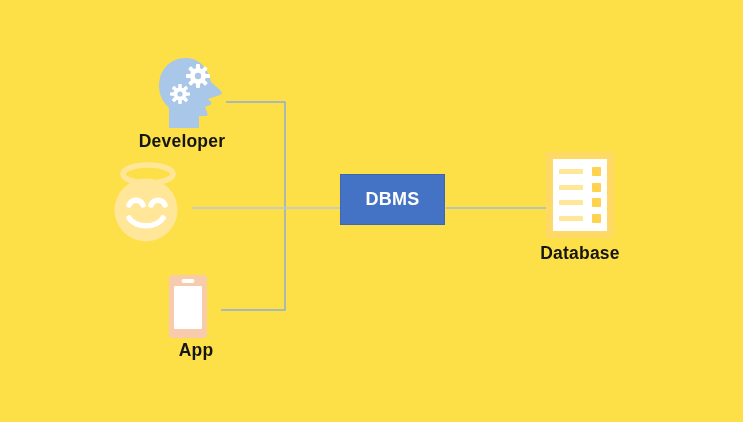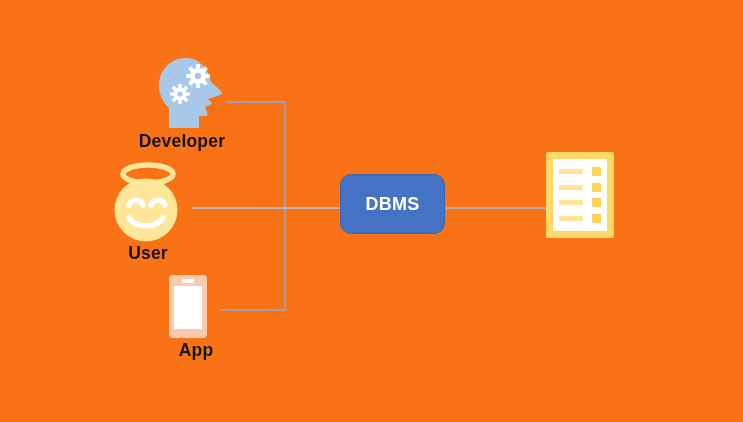--- a/index.html
+++ b/index.html
@@ -5,21 +5,21 @@
   html, body {
     margin: 0;
     padding: 0;
     background: #ffffff;
     font-family: "Liberation Sans", sans-serif;
   }
   .canvas {
     position: relative;
     width: 743px;
     height: 422px;
-    background: #f97316;
+    background: #fde047;
     overflow: hidden;
   }
   .connectors {
     position: absolute;
     left: 0; top: 0;
     width: 743px; height: 422px;
   }
   .node-label {
     position: absolute;
     text-align: center;
@@ -83,25 +83,25 @@
   }
   .icon-database .square {
     width: 9px; height: 9px;
     background: #FFD24F;
     border-radius: 1px;
   }
 
   .dbms-box {
     position: absolute;
     left: 340px; top: 174px;
-    width: 105px; height: 60px;
+    width: 105px; height: 51px;
     box-sizing: border-box;
     background: #4472C4;
     border: 1.5px solid #3D67B1;
-    border-radius: 11px;
+    border-radius: 0;
     display: flex;
     align-items: center;
     justify-content: center;
     color: #ffffff;
     font-weight: bold;
     font-size: 18px;
     letter-spacing: 0.3px;
   }
 </style>
 </head>
@@ -152,21 +152,20 @@
 
   <svg class="icon-user" viewBox="0 0 70 82">
     <ellipse cx="34" cy="12" rx="25" ry="9" fill="none" stroke="#FFE699" stroke-width="5.5"></ellipse>
     <circle cx="32" cy="48" r="31.5" fill="#FFE699"></circle>
     <g stroke="#ffffff" stroke-width="5.5" stroke-linecap="round" fill="none">
       <path d="M15 43 A7.5 7.5 0 0 1 29 43"></path>
       <path d="M37 43 A7.5 7.5 0 0 1 51 43"></path>
       <path d="M15 56 A19 14 0 0 0 49 56"></path>
     </g>
   </svg>
-  <div class="node-label lbl-user">User</div>
 
   <div class="icon-app">
     <div class="slot"></div>
     <div class="screen"></div>
   </div>
   <div class="node-label lbl-app">App</div>
 
   <div class="dbms-box">
     <span>DBMS</span>
   </div>
@@ -182,14 +181,15 @@
     </div>
     <div class="row">
       <div class="dash"></div>
       <div class="square"></div>
     </div>
     <div class="row">
       <div class="dash"></div>
       <div class="square"></div>
     </div>
   </div>
+  <div class="node-label lbl-database">Database</div>
 
 </div>
 
 </body></html>

